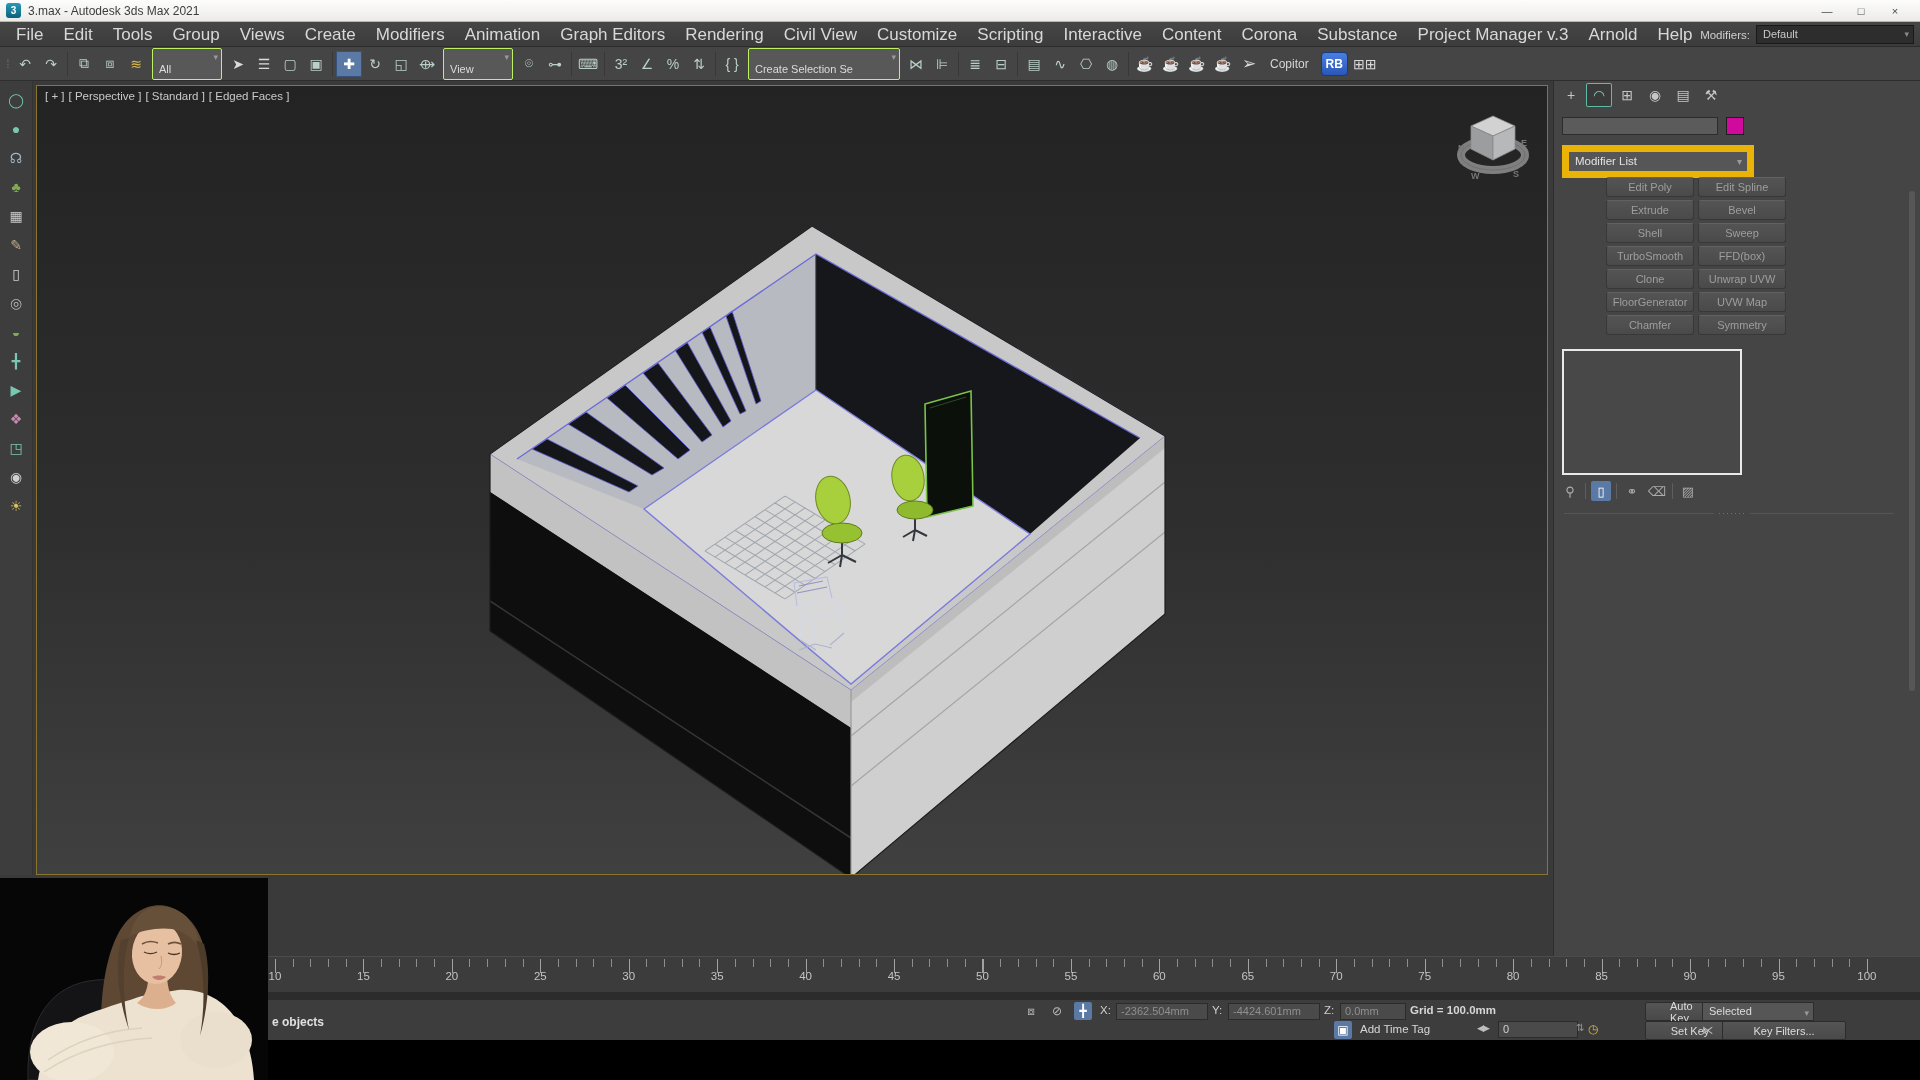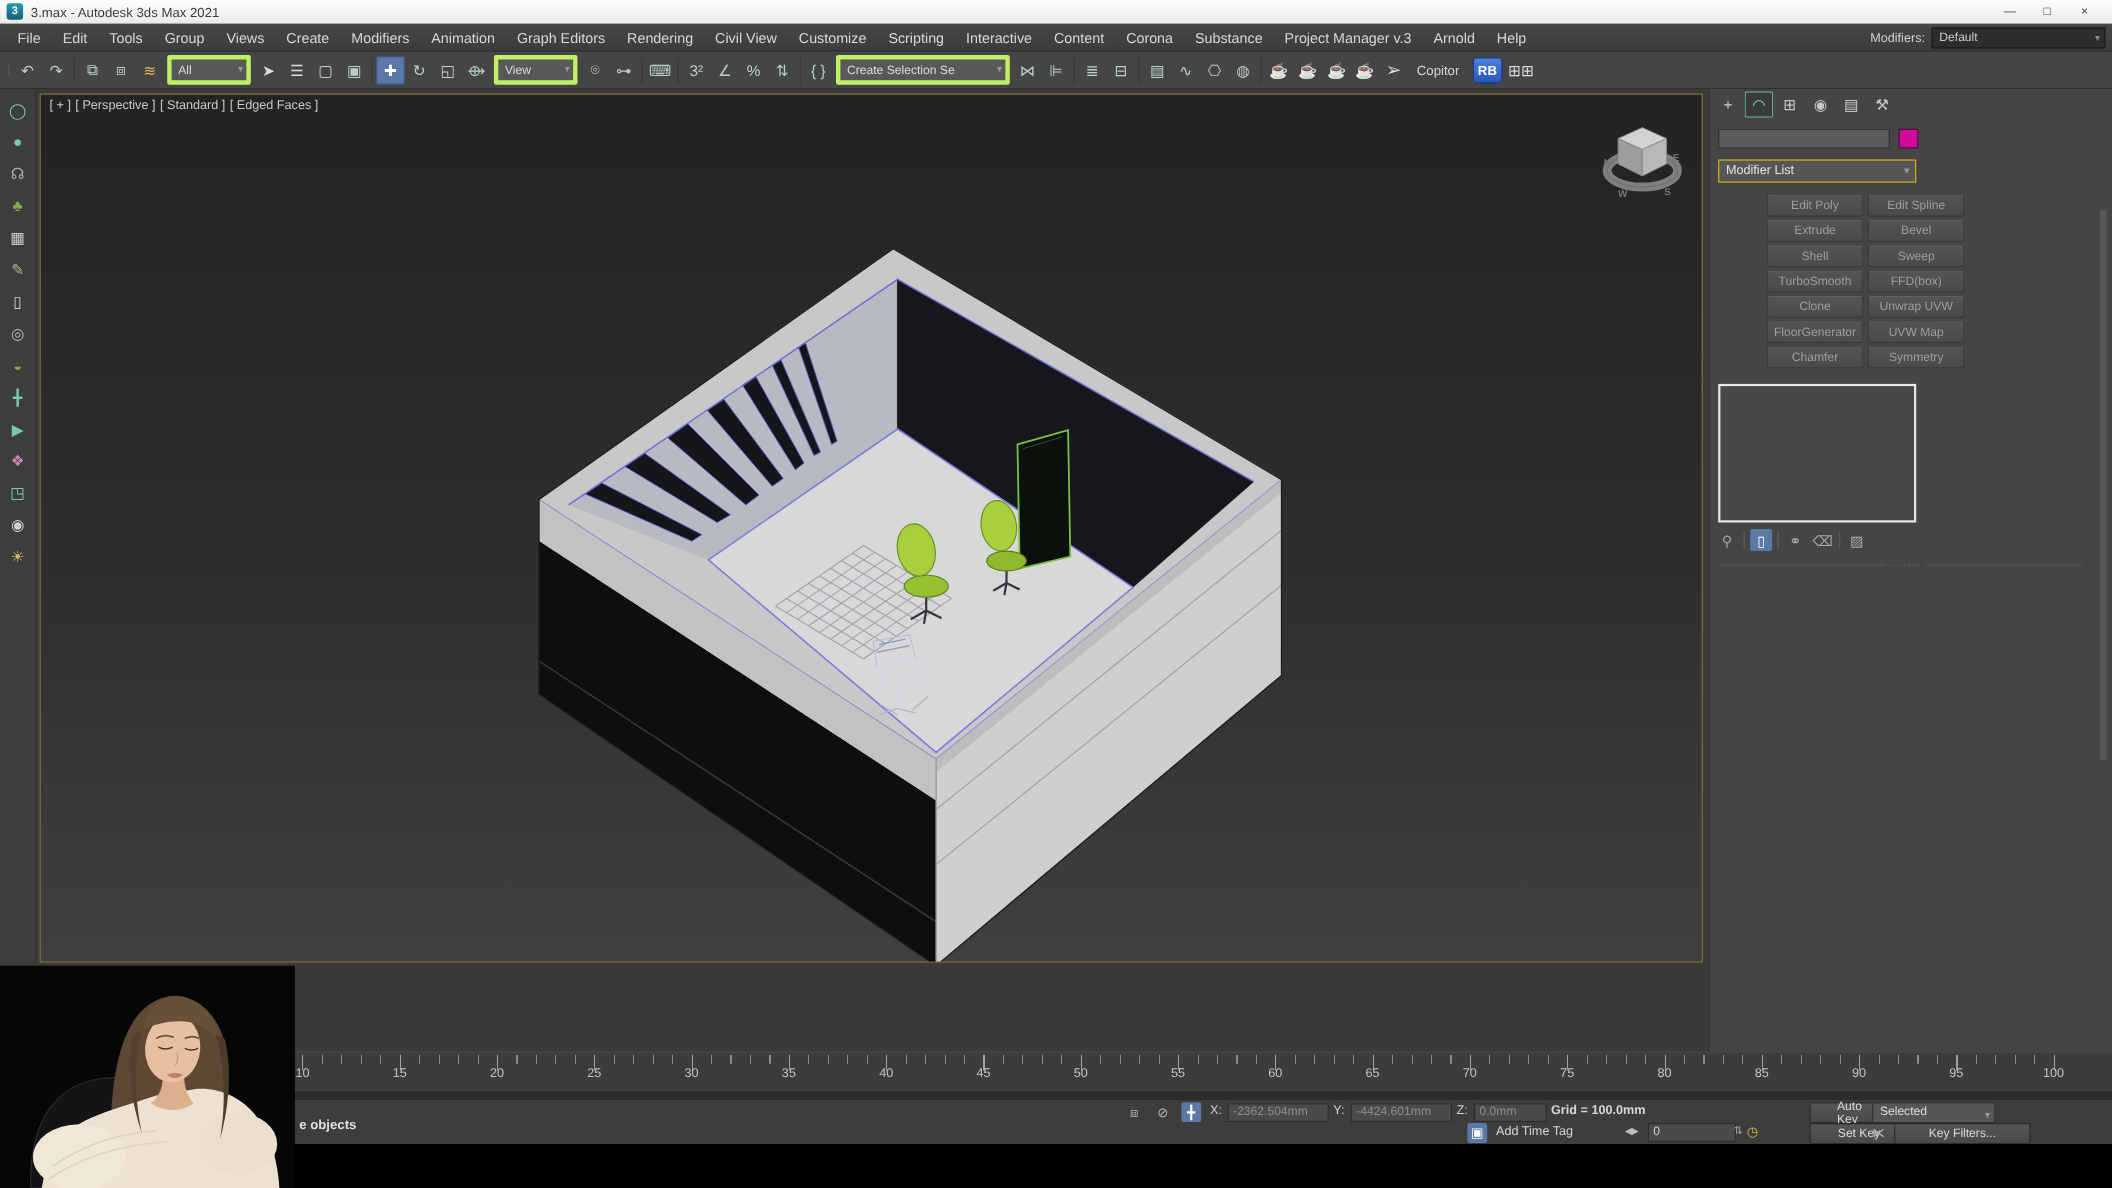--- a/index.html
+++ b/index.html
@@ -14,40 +14,40 @@
   #appbadge{width:15px;height:15px;margin:0 7px 0 6px;border-radius:3px;
     background:linear-gradient(#2a9bb5,#0c607c);color:#fff;font-size:10px;font-weight:bold;
     display:flex;align-items:center;justify-content:center;}
   #wincontrols{position:absolute;right:8px;top:0;height:22px;display:flex;}
   #wincontrols span{width:34px;height:22px;display:flex;align-items:center;justify-content:center;
     color:#4a4a4a;font-size:11px;}
   
   #menubar{position:absolute;left:0;top:22px;width:1920px;height:25px;
     background:linear-gradient(#464646,#3c3c3c);border-bottom:1px solid #2c2c2c;box-sizing:border-box;
     display:flex;align-items:center;padding-left:6px;}
-  #menubar .mitem{color:#d8d8d8;font-size:13px;padding:0 10px;height:25px;line-height:25px;white-space:nowrap;}
+  #menubar .mitem{color:#d8d8d8;font-size:17px;padding:0 10px;height:25px;line-height:25px;white-space:nowrap;}
   #workspaces{position:absolute;right:6px;top:25px;display:flex;align-items:center;gap:6px;}
   #workspaces .wlabel{color:#cfcfcf;font-size:11.5px;}
   #workspaces .wdd{width:150px;height:17px;background:#2d2d2d;border:1px solid #191919;color:#c8c8c8;
     font-size:11px;line-height:17px;padding-left:6px;position:relative;}
   #workspaces .wdd:after{content:"▾";position:absolute;right:4px;top:0;color:#8a8a8a;font-size:9px;}
   
   #toolbar{position:absolute;left:0;top:47px;width:1920px;height:34px;background:#454545;
     border-bottom:1px solid #2e2e2e;box-sizing:border-box;display:flex;align-items:center;padding-left:4px;}
   .titem{min-width:26px;height:26px;display:flex;align-items:center;justify-content:center;
     color:#b9cfc8;font-size:14px;border-radius:2px;flex:0 0 auto;}
   .titem.hdl{min-width:8px;color:#6a6a6a;font-size:12px;}
   .titem.sep{min-width:1px;width:1px;height:24px;background:#383838;margin:0 3px;border-radius:0;}
   .titem.ylw{color:#d9b84a;}
   .titem.wht{color:#dadada;}
   .titem.gry{color:#9a9a9a;}
   .titem.big{font-size:17px;}
   .titem.act{background:#5a79a5;color:#fff;box-shadow:inset 0 0 0 1px #37517a;}
-  .titem.dd{min-width:46px;height:19px;background:#585858;border:4px solid #bef264;color:#dcdcdc;
-    font-size:11px;justify-content:flex-start;padding:0 16px 0 6px;position:relative;border-radius:2px;margin:0 3px;}
+  .titem.dd{min-width:46px;height:19px;background:#585858;border:1px solid #bef264;color:#dcdcdc;
+    font-size:11px;justify-content:flex-start;padding:11px 16px 0 6px;position:relative;border-radius:2px;margin:0 3px;}
   .titem.dd:after{content:"▾";position:absolute;right:3px;top:3px;font-size:9px;color:#9a9a9a;}
   .titem.wide{min-width:128px;}
   .titem.txt{color:#d6d6d6;font-size:12px;padding:0 8px;}
   .titem.rb{background:linear-gradient(#4a7fe0,#2a56b8);color:#fff;font-weight:bold;font-size:12px;
     width:25px;min-width:25px;height:22px;border-radius:4px;border:1px solid #173a85;margin:0 4px;}
   
   #lefttoolbar{position:absolute;left:0;top:81px;width:33px;height:794px;background:#3d3d3d;
     border-right:1px solid #333;box-sizing:border-box;display:flex;flex-direction:column;align-items:center;padding-top:4px;}
   .litem{width:30px;height:29px;display:flex;align-items:center;justify-content:center;font-size:14px;}
   
@@ -58,21 +58,21 @@
   #viewcube{position:absolute;right:16px;top:22px;width:76px;height:76px;z-index:5;}
   
   #cmdpanel{position:absolute;left:1553px;top:81px;width:367px;height:877px;background:#454545;
     border-left:1px solid #2e2e2e;box-sizing:border-box;}
   #paneltabs{position:absolute;left:4px;top:2px;display:flex;gap:2px;}
   .ptab{width:26px;height:24px;display:flex;align-items:center;justify-content:center;color:#c6c6c6;font-size:14px;}
   .ptab.act{color:#74d2bd;background:#3a3a3a;box-shadow:inset 0 0 0 1px #5dbba6;border-radius:2px;}
   #namerow{position:absolute;left:8px;top:36px;display:flex;align-items:center;gap:8px;}
   #objname{width:150px;height:16px;background:#5b5b5b;border:1px solid #2c2c2c;color:#ddd;font-size:11px;line-height:16px;padding-left:4px;}
   #colorswatch{width:16px;height:16px;background:#cf0a9c;border:1px solid #1f1f1f;}
-  #modlist{position:absolute;left:8px;top:64px;width:172px;height:19px;background:#565656;border:1px solid #eab308;
+  #modlist{position:absolute;left:8px;top:64px;width:172px;height:19px;background:#565656;border:7px solid #eab308;
     color:#e2e2e2;font-size:11.5px;line-height:19px;padding-left:6px;box-sizing:content-box;}
   #modlist:after{content:"▾";float:right;margin-right:5px;color:#9a9a9a;font-size:10px;}
   #modbtns{position:absolute;left:8px;top:96px;display:grid;grid-template-columns:88px 88px;gap:3px 4px;margin-left:44px;}
   #modbtns button{height:20px;background:linear-gradient(#545454,#4a4a4a);border:1px solid #383838;
     border-top-color:#616161;border-radius:3px;color:#9e9e9e;font-size:11px;font-family:"Liberation Sans",sans-serif;padding:0;}
   #stackbox{position:absolute;left:8px;top:268px;width:176px;height:122px;background:#484848;border:2px solid #e9e9e9;}
   #stacktools{position:absolute;left:6px;top:400px;display:flex;align-items:center;gap:5px;}
   .sitem{width:20px;height:20px;display:flex;align-items:center;justify-content:center;color:#ababab;font-size:13px;border-radius:2px;}
   .sitem.sep{width:1px;height:16px;background:#5e5e5e;}
   .sitem.act{background:#5a79a5;color:#fff;}

